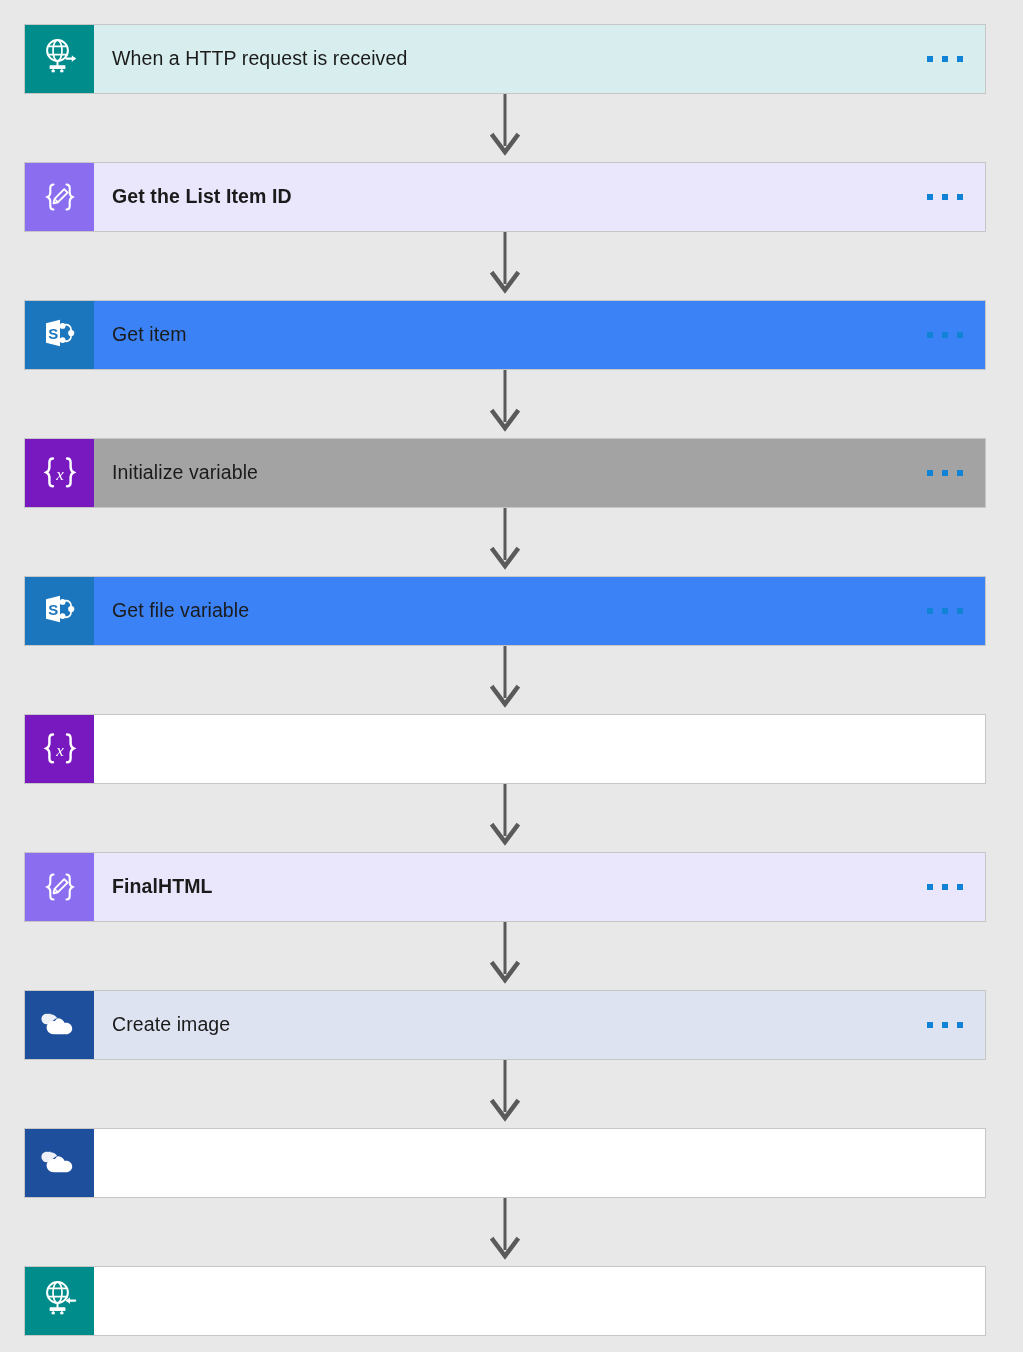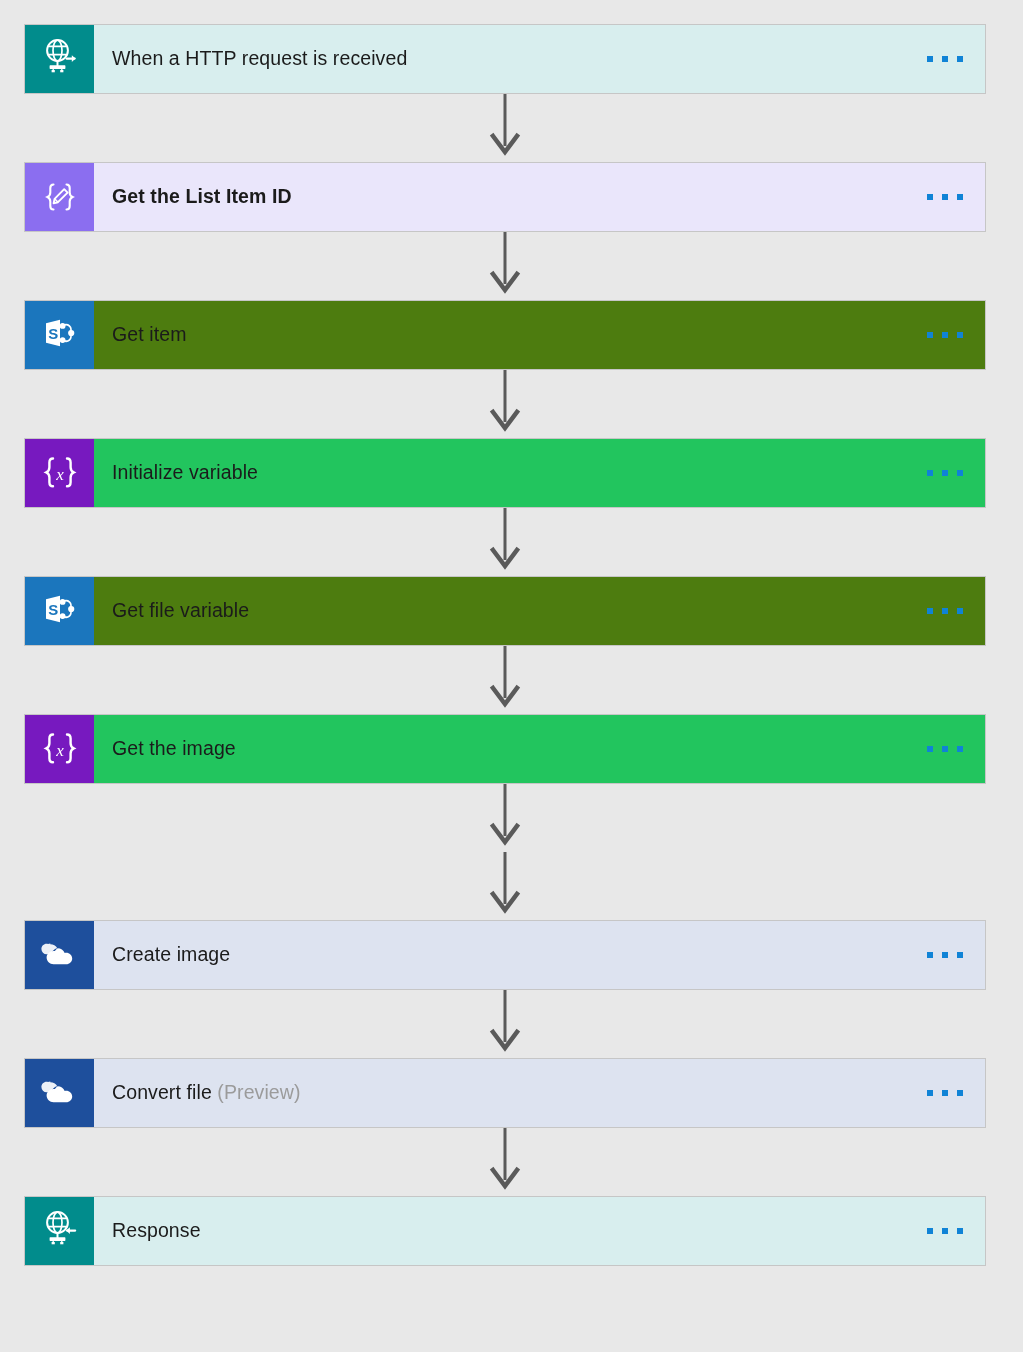--- a/index.html
+++ b/index.html
@@ -78,22 +78,22 @@
     height: 68px;
   }
   .connector svg {
     position: absolute;
     left: 0;
     top: 0;
   }
   
   .theme-request  .step-body { background: #d8eeee; }
   .theme-compose  .step-body { background: #eae6fb; font-weight: bold; }
-  .theme-sharepoint .step-body { background: #4d7c0f; gap: 8px; }
-  .theme-variable .step-body { background: #22c55e; gap: 36px; }
+  .theme-sharepoint .step-body { background: #3b82f6; gap: 8px; }
+  .theme-variable .step-body { background: #a3a3a3; gap: 36px; }
   .theme-onedrive .step-body { background: #dde3f0; }
 
   .theme-request  .step-icon { background: #018c8c; }
   .theme-compose  .step-icon { background: #8b6ef0; }
   .theme-sharepoint .step-icon { background: #1b76bd; }
   .theme-variable .step-icon { background: #7719bf; }
   .theme-onedrive .step-icon { background: #1e4f9c; }
 
   .glyph-braces {
     color: #ffffff;
@@ -249,34 +249,46 @@
     <div class="step theme-variable">
       <div class="step-icon">
         <span class="glyph-braces">
           <svg width="44" height="44" viewBox="0 0 44 44">
             <path d="M15 7.5c-2.9 0-3.6 1.8-3.6 4v4.8c0 2.7-1.2 4.2-3.1 5.1 1.9.9 3.1 2.4 3.1 5.1v4.8c0 2.2.7 4 3.6 4" fill="none" stroke="#ffffff" stroke-width="2.4" stroke-linecap="round"></path>
             <path d="M29 7.5c2.9 0 3.6 1.8 3.6 4v4.8c0 2.7 1.2 4.2 3.1 5.1-1.9.9-3.1 2.4-3.1 5.1v4.8c0 2.2-.7 4-3.6 4" fill="none" stroke="#ffffff" stroke-width="2.4" stroke-linecap="round"></path>
             <text x="22" y="28.5" font-family="Liberation Serif, serif" font-style="italic" font-size="17" fill="#ffffff" text-anchor="middle">x</text>
           </svg>
         </span>
       </div>
-      <div class="step-body">
-        <div class="step-title">Get the image</div>
-        <div class="ellipsis">
-          <span></span>
-          <span></span>
-          <span></span>
-        </div>
-      </div>
-    </div>
-    <div class="connector">
-      <svg width="962" height="68" viewBox="0 0 962 68">
-        <path d="M481 0 L481 52" stroke="#5a5a5a" stroke-width="3" fill="none"></path>
-        <path d="M469 42 L481 58 L493 42" stroke="#5a5a5a" stroke-width="4.5" fill="none" stroke-linecap="square" stroke-linejoin="miter"></path>
-      </svg>
+    </div>
+    <div class="connector">
+      <svg width="962" height="68" viewBox="0 0 962 68">
+        <path d="M481 0 L481 52" stroke="#5a5a5a" stroke-width="3" fill="none"></path>
+        <path d="M469 42 L481 58 L493 42" stroke="#5a5a5a" stroke-width="4.5" fill="none" stroke-linecap="square" stroke-linejoin="miter"></path>
+      </svg>
+    </div>
+    <div class="step theme-compose">
+      <div class="step-icon">
+        <span class="glyph-braces">
+          <svg width="42" height="42" viewBox="0 0 42 42">
+            <path d="M14.5 8.5c-2.6 0-3.2 1.6-3.2 3.6v4.3c0 2.4-1.1 3.8-2.8 4.6 1.7.8 2.8 2.2 2.8 4.6v4.3c0 2 .6 3.6 3.2 3.6" fill="none" stroke="#ffffff" stroke-width="2.1" stroke-linecap="round"></path>
+            <path d="M27.5 8.5c2.6 0 3.2 1.6 3.2 3.6v4.3c0 2.4 1.1 3.8 2.8 4.6-1.7.8-2.8 2.2-2.8 4.6v4.3c0 2-.6 3.6-3.2 3.6" fill="none" stroke="#ffffff" stroke-width="2.1" stroke-linecap="round"></path>
+            <path d="M25.2 13.2l3.4 3.4-9.6 9.6-4.4 1 1-4.4z" fill="none" stroke="#ffffff" stroke-width="1.9" stroke-linejoin="round"></path>
+            <path d="M15.6 22.8l3.4 3.4" fill="none" stroke="#ffffff" stroke-width="1.5"></path>
+          </svg>
+        </span>
+      </div>
+      <div class="step-body">
+        <div class="step-title">FinalHTML</div>
+        <div class="ellipsis">
+          <span></span>
+          <span></span>
+          <span></span>
+        </div>
+      </div>
     </div>
     <div class="connector">
       <svg width="962" height="68" viewBox="0 0 962 68">
         <path d="M481 0 L481 52" stroke="#5a5a5a" stroke-width="3" fill="none"></path>
         <path d="M469 42 L481 58 L493 42" stroke="#5a5a5a" stroke-width="4.5" fill="none" stroke-linecap="square" stroke-linejoin="miter"></path>
       </svg>
     </div>
     <div class="step theme-onedrive">
       <div class="step-icon">
         <span><svg width="46" height="46" viewBox="0 0 46 46">
@@ -298,28 +310,20 @@
         <path d="M481 0 L481 52" stroke="#5a5a5a" stroke-width="3" fill="none"></path>
         <path d="M469 42 L481 58 L493 42" stroke="#5a5a5a" stroke-width="4.5" fill="none" stroke-linecap="square" stroke-linejoin="miter"></path>
       </svg>
     </div>
     <div class="step theme-onedrive">
       <div class="step-icon">
         <span><svg width="46" height="46" viewBox="0 0 46 46">
             <path d="M13.3 14.3c3.0 0 5.6 1.6 7.0 4.0-.9.1-1.8.4-2.6.9a7.8 7.8 0 0 0-3.6 5.0H9.6A5.3 5.3 0 0 1 4.4 19c0-2.9 2.3-5.3 5.2-5.3.5 0 1 .1 1.4.2a6.0 6.0 0 0 1 2.3-.4z" fill="#ffffff" opacity="0.92"></path>
             <path d="M20.7 18.3c3.1 0 5.8 1.9 7.0 4.6.5-.1 1-.2 1.5-.2 3.3 0 6.0 2.6 6.0 5.8s-2.7 5.8-6.0 5.8H16.5c-3.8 0-6.9-3.0-6.9-6.7 0-3.7 3.1-6.7 6.9-6.7.5 0 1 .1 1.4.1a7.5 7.5 0 0 1 2.8-2.7z" fill="#ffffff"></path>
           </svg></span>
-      </div>
-      <div class="step-body">
-        <div class="step-title">Convert file<span class="suffix"> (Preview)</span></div>
-        <div class="ellipsis">
-          <span></span>
-          <span></span>
-          <span></span>
-        </div>
       </div>
     </div>
     <div class="connector">
       <svg width="962" height="68" viewBox="0 0 962 68">
         <path d="M481 0 L481 52" stroke="#5a5a5a" stroke-width="3" fill="none"></path>
         <path d="M469 42 L481 58 L493 42" stroke="#5a5a5a" stroke-width="4.5" fill="none" stroke-linecap="square" stroke-linejoin="miter"></path>
       </svg>
     </div>
     <div class="step theme-request">
       <div class="step-icon">
@@ -329,22 +333,14 @@
             <path d="M11.6 13.4h19.8M11.6 21.6h19.8" stroke="#ffffff" stroke-width="1.7" fill="none"></path>
             <path d="M21.5 27.9v5.4" stroke="#ffffff" stroke-width="2" fill="none"></path>
             <rect x="13.6" y="32.3" width="15.8" height="3.6" rx="0.6" fill="#ffffff"></rect>
             <rect x="15.6" y="37" width="3.2" height="2.3" fill="#ffffff"></rect>
             <rect x="24.2" y="37" width="3.2" height="2.3" fill="#ffffff"></rect>
             <path d="M17.2 35.9v1.3M25.8 35.9v1.3" stroke="#ffffff" stroke-width="1.3"></path>
             <path d="M39.2 25.6H31" stroke="#ffffff" stroke-width="2.1" fill="none" stroke-linecap="round"></path>
             <path d="M33.9 22.2l-3.8 3.4 3.8 3.4z" fill="#ffffff"></path>
           </svg></span>
       </div>
-      <div class="step-body">
-        <div class="step-title">Response</div>
-        <div class="ellipsis">
-          <span></span>
-          <span></span>
-          <span></span>
-        </div>
-      </div>
     </div>
   </div>
 
 </body></html>

